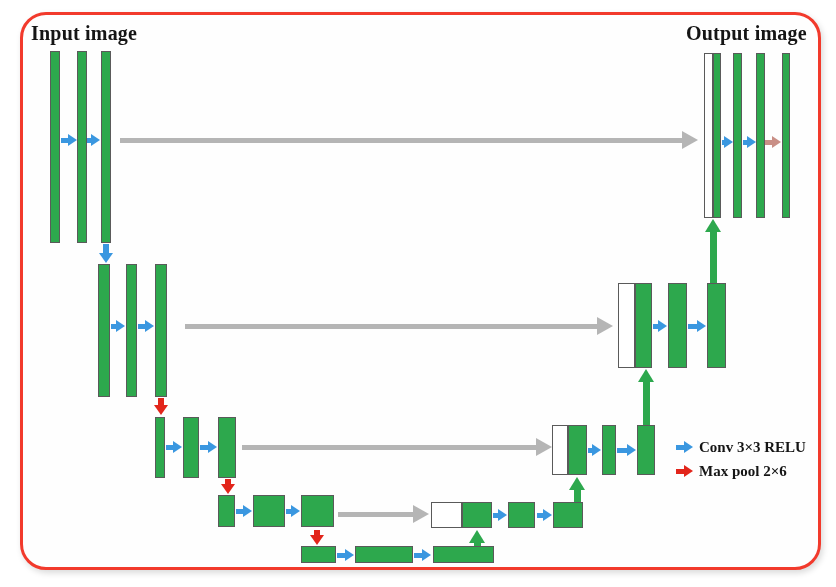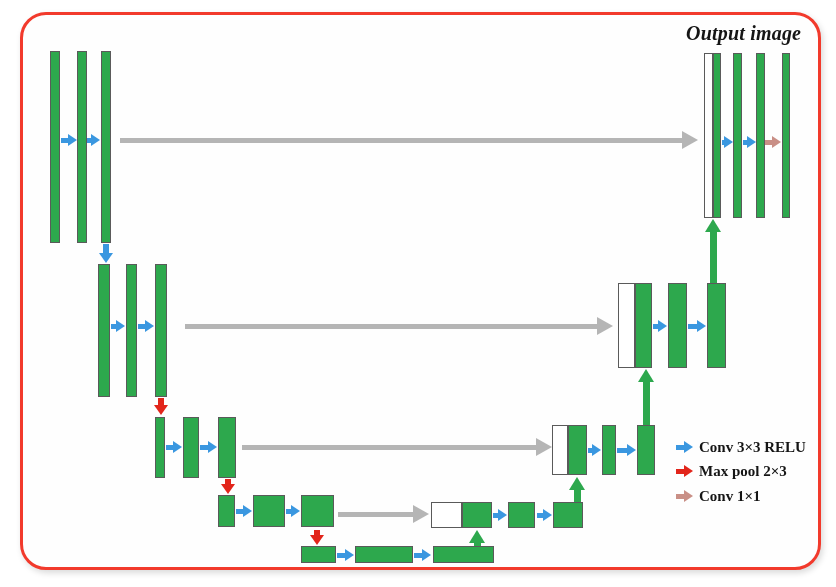--- a/index.html
+++ b/index.html
@@ -22,21 +22,21 @@
   }
   .title {
     position: absolute;
     font-weight: bold;
     font-size: 20px;
     color: #151515;
     white-space: nowrap;
     letter-spacing: 0.2px;
   }
   .title.input  { left: 31px;  top: 22px; }
-  .title.output { left: 686px; top: 22px; font-style: italic; }
+  .title.output { left: 686px; top: 22px; }
   .bar { position: absolute; box-sizing: border-box; border: 1.5px solid #5a5a5a; }
   .arr, .arr > div { position: absolute; }
   .legend {
     position: absolute;
     left: 676px; top: 435px;
     display: flex;
     flex-direction: column;
     text-align: center;
   }
   .legend-row {
@@ -56,20 +56,21 @@
     font-size: 15px;
     color: #151515;
     white-space: nowrap;
   }
 </style>
 </head>
 <body>
 
 <div id="stage">
   <div class="frame"></div>
+  <div class="title input">Input image</div>
   <div class="title output">Output image</div>
   <div id="shapes">
       <div class="arr" style="left: 61px; top: 133.5px; width: 16px; height: 13px;">
         <div style="left: 0px; top: 4px; width: 9px; height: 5px; background: rgb(58, 151, 224);"></div>
         <div style="right: 0px; top: 0px; width: 0px; height: 0px; border-top: 6.5px solid transparent; border-bottom: 6.5px solid transparent; border-left: 9px solid rgb(58, 151, 224);"></div>
       </div>
       <div class="arr" style="left: 87px; top: 133.5px; width: 13px; height: 13px;">
         <div style="left: 0px; top: 4px; width: 6px; height: 5px; background: rgb(58, 151, 224);"></div>
         <div style="right: 0px; top: 0px; width: 0px; height: 0px; border-top: 6.5px solid transparent; border-bottom: 6.5px solid transparent; border-left: 9px solid rgb(58, 151, 224);"></div>
       </div>
@@ -232,25 +233,16 @@
         </span>
         <span class="legend-label">Conv 3×3 RELU</span>
       </div>
       <div class="legend-row">
         <span class="legend-arrow">
           <div class="arr" style="left: 0px; top: 0px; width: 17px; height: 13px;">
             <div style="left: 0px; top: 4px; width: 10px; height: 5px; background: rgb(226, 37, 27);"></div>
             <div style="right: 0px; top: 0px; width: 0px; height: 0px; border-top: 6.5px solid transparent; border-bottom: 6.5px solid transparent; border-left: 9px solid rgb(226, 37, 27);"></div>
           </div>
         </span>
-        <span class="legend-label">Max pool 2×3</span>
-      </div>
-      <div class="legend-row">
-        <span class="legend-arrow">
-          <div class="arr" style="left: 0px; top: 0px; width: 17px; height: 13px;">
-            <div style="left: 0px; top: 4px; width: 10px; height: 5px; background: rgb(201, 143, 134);"></div>
-            <div style="right: 0px; top: 0px; width: 0px; height: 0px; border-top: 6.5px solid transparent; border-bottom: 6.5px solid transparent; border-left: 9px solid rgb(201, 143, 134);"></div>
-          </div>
-        </span>
-        <span class="legend-label">Conv 1×1</span>
+        <span class="legend-label">Max pool 2×6</span>
       </div>
     </div>
 </div>
 
 </body></html>

